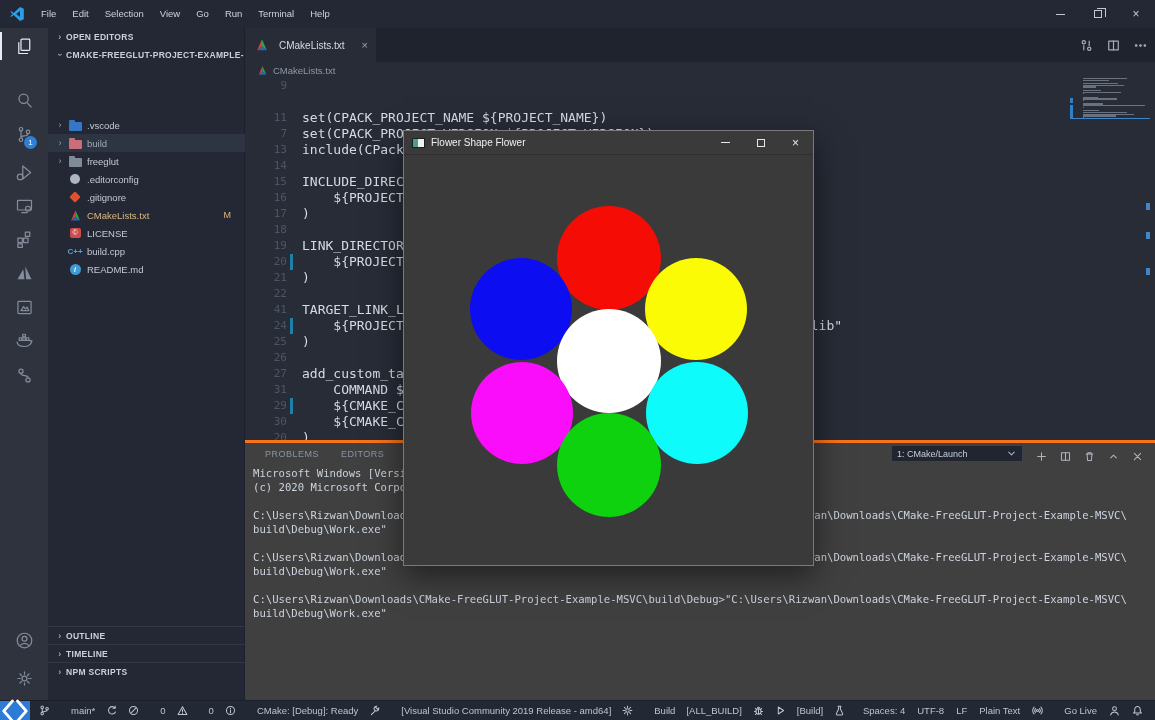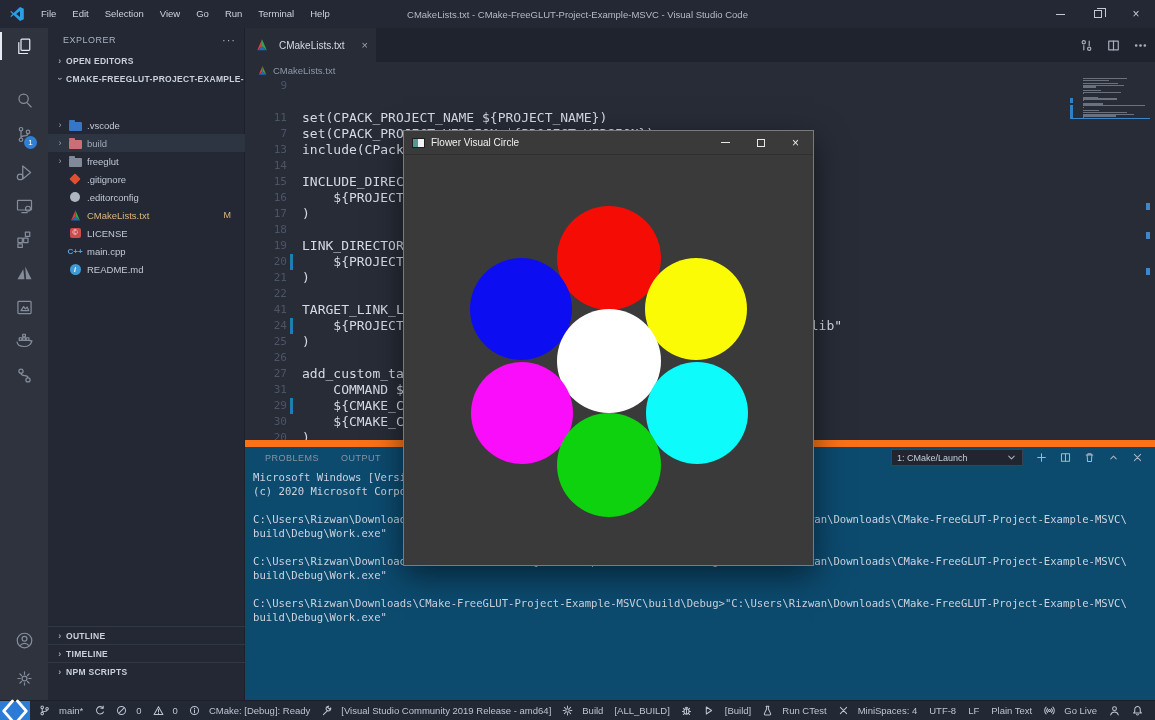--- a/index.html
+++ b/index.html
@@ -69,40 +69,40 @@
   .lt { position:absolute; left:57px; color:#d5dae4; }
   .diffbar { position:absolute; left:45px; width:3px; height:16px; background:#1d7fae; }
   .minimap { position:absolute; left:828px; top:0; width:77px; height:362px; }
   .mm-bar { position:absolute; height:1.3px; background:rgba(210,220,235,.4); }
   .mm-diff { position:absolute; width:3px; height:5px; background:#2d81c4; left:-3px; }
   .mm-underline { position:absolute; left:-3px; width:80px; height:1px; background:#3d85c6; }
   .ruler { position:absolute; left:901px; top:0; width:5px; height:362px; }
   .ruler-mark { position:absolute; width:4px; height:7px; background:#3f87c9; }
 
   
-  .panel { position:absolute; left:245px; top:440px; width:910px; height:260px; background:#0c4a6e; border-top:7px solid #f97316; z-index:10; }
+  .panel { position:absolute; left:245px; top:440px; width:910px; height:260px; background:#404040; border-top:3px solid #f97316; z-index:10; }
   .panel-header { position:absolute; left:0; top:0; width:910px; height:22px; display:flex; align-items:center; }
   .ptab { font-size:9px; letter-spacing:.5px; color:#8a93a4; margin-right:22px; height:22px; line-height:22px; position:relative; }
   .ptab.active { color:#e8edf4; }
   .ptab.active::after { content:""; position:absolute; left:0; right:0; bottom:2px; height:1px; background:#e8edf4; }
   .ptabs { padding-left:20px; display:flex; }
-  .panel-right { position:absolute; right:12px; top:2px; display:flex; align-items:center; gap:13px; color:#aeb5c2; }
+  .panel-right { position:absolute; right:12px; top:2px; display:flex; align-items:flex-end; gap:13px; color:#aeb5c2; }
   .term-dd { width:132px; height:17px; background:#20252f; border:1px solid #3a4150; display:flex; align-items:center; padding:0 5px; gap:4px; }
   .term-dd span.val { flex:1; font-size:9px; color:#c6cdd9; white-space:nowrap; }
   .panel-right svg { width:11px; height:11px; }
   .term { position:absolute; left:8px; top:23px; width:898px; height:237px; }
   .term-line { position:absolute; left:0; height:14px; font-family:"DejaVu Sans Mono", monospace; font-size:10.6px; line-height:14px; color:#ccd3de; white-space:pre; }
 
   
   .statusbar { position:absolute; left:0; top:700px; width:1155px; height:20px; background:#232835; border-top:1px solid #1b202a;
                display:flex; align-items:center; z-index:60; font-size:9.5px; color:#bdc4d1; }
   .status-remote { width:30px; height:20px; background:#2c7bd6; color:#fff; display:flex; align-items:center; justify-content:center; flex-shrink:0; }
   .status-left { display:flex; align-items:center; gap:11px; padding-left:9px; flex:1; white-space:nowrap; overflow:hidden; }
   .status-right { display:flex; align-items:center; gap:12px; padding-right:12px; white-space:nowrap; }
-  .sitem { display:flex; align-items:flex-start; gap:9px; }
+  .sitem { display:flex; align-items:flex-start; gap:21px; }
   .sitem svg { width:11px; height:11px; }
 
   
   .glut { position:absolute; left:403px; top:130px; width:411px; height:436px; background:#3a3a3a; border:1px solid #7a7a7a;
           box-shadow:0 10px 30px rgba(0,0,0,.5); z-index:50; }
   .glut-titlebar { position:absolute; left:0; top:0; right:0; height:24px; background:#3a3a3a; border-bottom:1px solid #2f2f2f;
                    display:flex; align-items:center; }
   .glut-icon { width:13px; height:10px; background:#f2f2f2; border:1px solid #1f1f1f; margin:0 6px 0 8px; position:relative; }
   .glut-icon::before { content:""; position:absolute; left:0; top:0; width:5px; height:8px; background:#49a08f; }
   .glut-title { font-size:10px; color:#f0f0f0; flex:1; }
@@ -127,21 +127,20 @@
     <div id="menu-items" style="display: flex;">
         <div class="menu-item">File</div>
         <div class="menu-item">Edit</div>
         <div class="menu-item">Selection</div>
         <div class="menu-item">View</div>
         <div class="menu-item">Go</div>
         <div class="menu-item">Run</div>
         <div class="menu-item">Terminal</div>
         <div class="menu-item">Help</div>
       </div>
-    <div class="win-title">CMakeLists.txt - CMake-FreeGLUT-Project-Example-MSVC - Visual Studio Code</div>
     <div class="win-controls">
       <div class="win-btn">
           <span class="glyph-min"></span>
         </div>
       <div class="win-btn">
           <span class="glyph-restore"></span>
         </div>
       <div class="win-btn glyph-x">×</div>
     </div>
   </div>
@@ -226,24 +225,20 @@
       </div>
       <div class="act-item" style="top: 634px;">
         <svg viewBox="0 0 24 24" fill="none" stroke="currentColor" stroke-width="1.4" stroke-linecap="round" stroke-linejoin="round">
           <circle cx="12" cy="12" r="2.8"></circle>
           <path d="M12 4.5v2.6M12 16.9v2.6M4.5 12h2.6M16.9 12h2.6M6.7 6.7l1.9 1.9M15.4 15.4l1.9 1.9M17.3 6.7l-1.9 1.9M8.6 15.4l-1.9 1.9"></path>
         </svg>
       </div>
     </div>
 
   <div class="sidebar">
-    <div class="sb-header">
-      <span class="sb-title">EXPLORER</span>
-      <span class="sb-more">···</span>
-    </div>
     <div class="sb-section" style="padding-left:6px">
       <span class="sb-chev"><span class="chev-c">›</span></span>
       <span>OPEN EDITORS</span>
     </div>
     <div class="sb-section" style="padding-left:6px">
       <span class="sb-chev"><span class="chev-o">›</span></span>
       <span class="sb-proj-label">CMAKE-FREEGLUT-PROJECT-EXAMPLE-MSVC</span>
     </div>
     <div class="tree" id="file-tree">
         <div class="tree-row">
@@ -263,30 +258,30 @@
         <div class="tree-row">
           <span class="sb-chev"><span class="chev-c">›</span></span>
           <span class="t-icon">
             <span class="fi-folder" style="background:#808a99"></span>
           </span>
           <span class="t-label">freeglut</span>
         </div>
         <div class="tree-row">
           <span class="sb-chev"></span>
           <span class="t-icon">
-            <span style="width:8px;height:8px;background:#e0502e;transform:rotate(45deg);border-radius:1px"></span>
-          </span>
-          <span class="t-label">.gitignore</span>
+            <span class="fi-circle" style="width:10px;height:10px;background:#aeb6c2"></span>
+          </span>
+          <span class="t-label">.editorconfig</span>
         </div>
         <div class="tree-row">
           <span class="sb-chev"></span>
           <span class="t-icon">
-            <span class="fi-circle" style="width:10px;height:10px;background:#aeb6c2"></span>
-          </span>
-          <span class="t-label">.editorconfig</span>
+            <span style="width:8px;height:8px;background:#e0502e;transform:rotate(45deg);border-radius:1px"></span>
+          </span>
+          <span class="t-label">.gitignore</span>
         </div>
         <div class="tree-row mod">
           <span class="sb-chev"></span>
           <span class="t-icon">
             <span style="width:13px;height:13px;display:flex">
               <svg viewBox="0 0 16 16">
                 <path d="M8 1.5 L2.5 14 L8 9.6 Z" fill="#d9413d"></path>
                 <path d="M8 1.5 L13.5 14 L8 9.6 Z" fill="#3b9e4e"></path>
                 <path d="M2.5 14 L13.5 14 L8 9.6 Z" fill="#2569b5"></path>
               </svg>
@@ -300,21 +295,21 @@
           <span class="t-icon">
             <span style="width:11px;height:10px;background:#cc4b4b;border-radius:2px;color:#fff;font-size:7px;line-height:10px;text-align:center;display:block">©</span>
           </span>
           <span class="t-label">LICENSE</span>
         </div>
         <div class="tree-row">
           <span class="sb-chev"></span>
           <span class="t-icon">
             <span style="color:#5b9fd8;font-weight:bold;font-size:8px">C++</span>
           </span>
-          <span class="t-label">main.cpp</span>
+          <span class="t-label">build.cpp</span>
         </div>
         <div class="tree-row">
           <span class="sb-chev"></span>
           <span class="t-icon">
             <span class="fi-circle" style="width:11px;height:11px;background:#3f9bd8;font-size:7px;font-style:italic;font-weight:bold">i</span>
           </span>
           <span class="t-label">README.md</span>
         </div>
       </div>
     <div class="sb-bottom" id="sb-bottom">
@@ -440,21 +435,21 @@
         <div class="ruler-mark" style="top: 175px;"></div>
         <div class="ruler-mark" style="top: 204px;"></div>
         <div class="ruler-mark" style="top: 240px;"></div>
       </div>
   </div>
 
   <div class="panel">
     <div class="panel-header">
       <div class="ptabs" id="panel-tabs">
           <div class="ptab">PROBLEMS</div>
-          <div class="ptab">OUTPUT</div>
+          <div class="ptab">EDITORS</div>
           <div class="ptab active">TERMINAL</div>
         </div>
       <div class="panel-right">
         <div class="term-dd">
           <span class="val">1: CMake/Launch</span>
           <span id="dd-chev" style="display:flex">
               <svg viewBox="0 0 12 12" fill="none" stroke="currentColor" stroke-width="1.1" stroke-linecap="round" stroke-linejoin="round">
                 <path d="M3 4.5 L6 7.5 L9 4.5"></path>
               </svg>
             </span>
@@ -652,21 +647,21 @@
               <path d="M5 10.2 A1.1 1.1 0 0 0 7 10.2"></path>
             </svg>
           </span>
         </div>
       </div>
   </div>
 
   <div class="glut">
     <div class="glut-titlebar">
       <span class="glut-icon"></span>
-      <span class="glut-title">Flower Visual Circle</span>
+      <span class="glut-title">Flower Shape Flower</span>
       <div class="glut-controls">
         <div class="glut-btn">
             <span class="g-min"></span>
           </div>
         <div class="glut-btn">
             <span class="g-max"></span>
           </div>
         <div class="glut-btn g-close">×</div>
       </div>
     </div>

